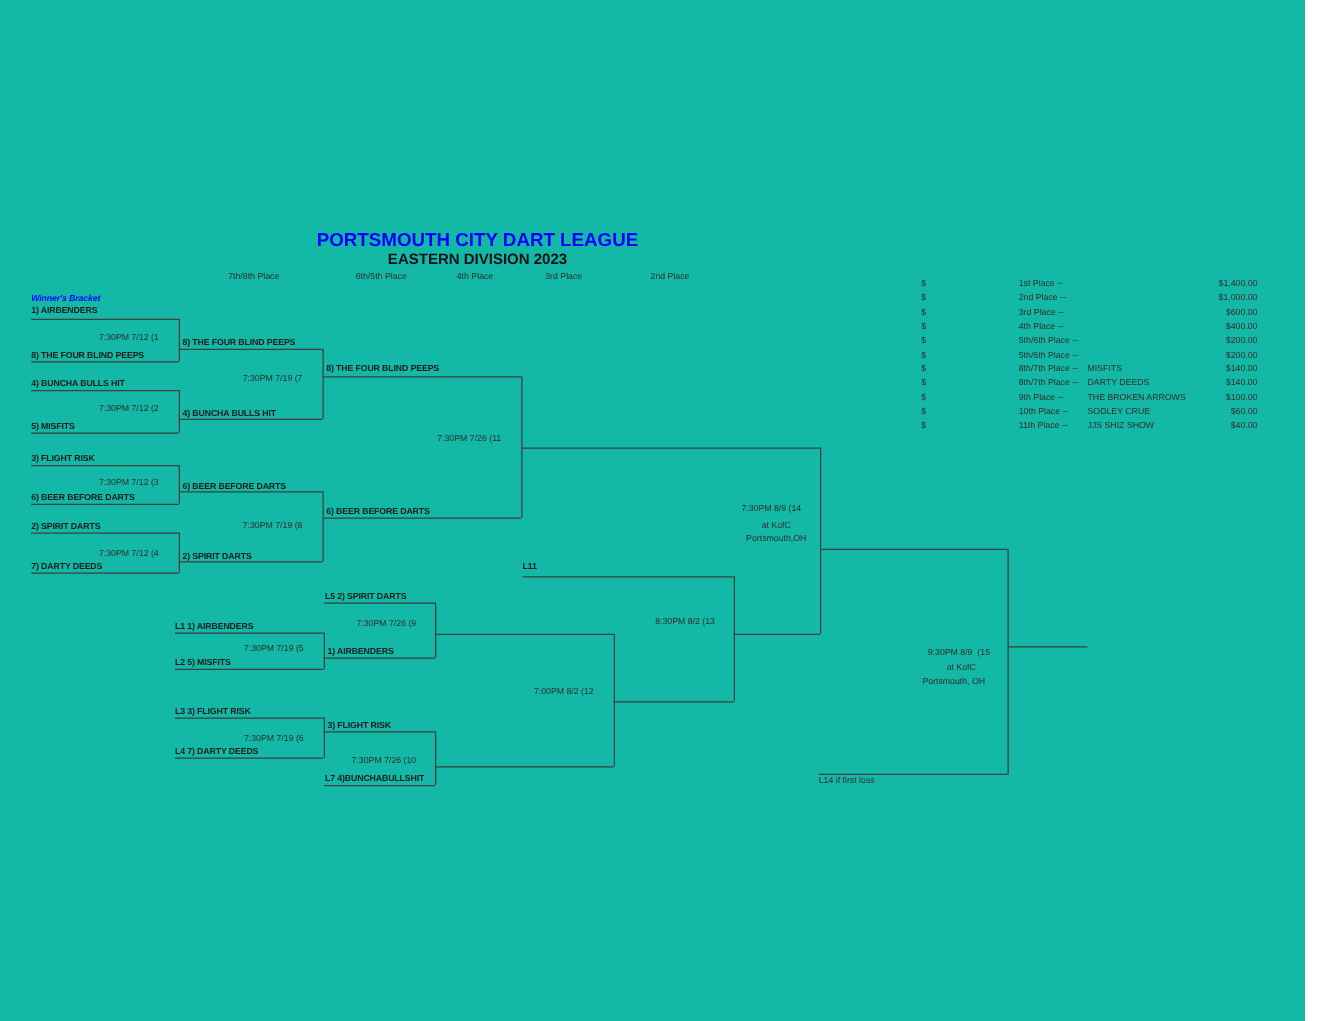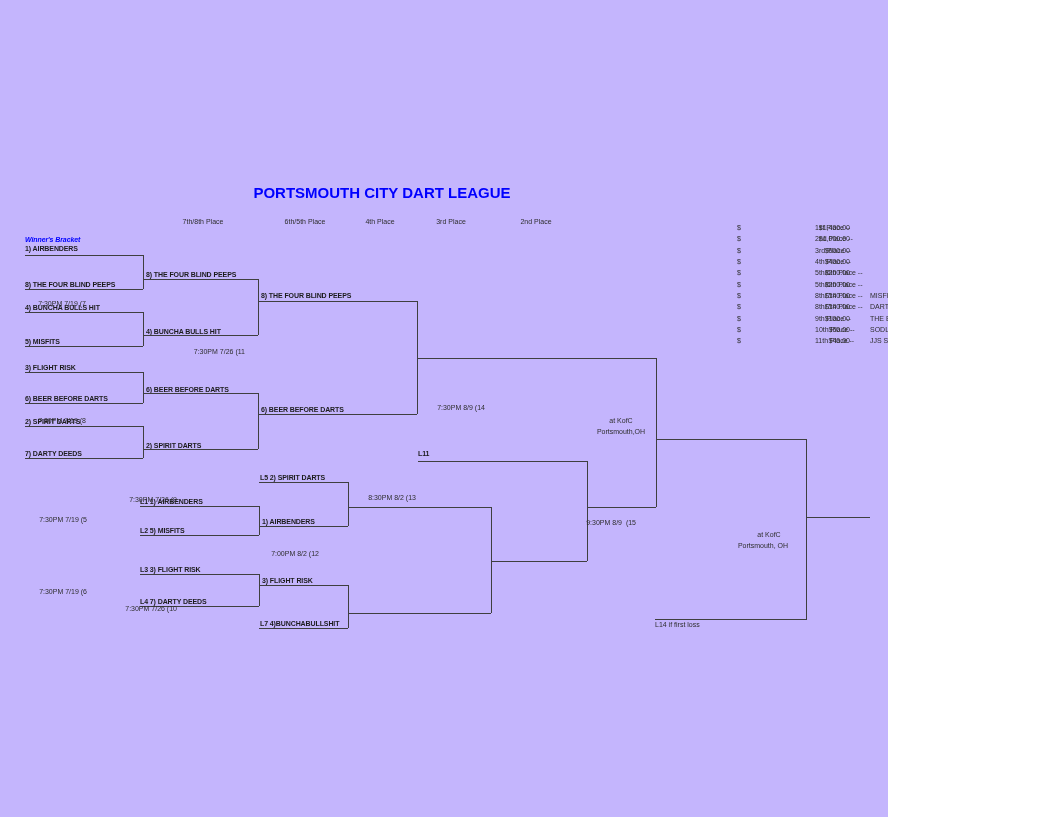--- a/index.html
+++ b/index.html
@@ -1,36 +1,37 @@
 <!DOCTYPE html>
 <html><head>
 <meta charset="utf-8">
 <style>
   html,body{margin:0;padding:0;background:#ffffff;}
   #canvas{
-    position:relative;width:888px;height:817px;background:#c4b5fd;
+    position:relative;width:1044px;height:817px;background:#14b8a6;
     font-family:"Liberation Sans",sans-serif;overflow:hidden;
   }
   .t{position:absolute;white-space:pre;font-size:7px;line-height:8px;color:#2e2e2e;}
   .b{font-weight:bold;letter-spacing:-0.1px;color:#1c1c1c;}
   .r{text-align:right;}
   .c{text-align:center;}
   .accent{color:#0000FF;}
   .hl{position:absolute;height:1px;background:#3f3f3f;}
   .vl{position:absolute;width:1px;background:#3f3f3f;}
   .title{font-size:15px;line-height:17px;font-weight:bold;}
   .subtitle{font-size:12px;line-height:13px;font-weight:bold;color:#111;}
   .itl{font-style:italic;}
 </style>
 </head>
 <body>
 
 <div id="canvas">
 
   <div class="t title accent c" style="left: 232px; top: 184px; width: 300px; color: rgb(0, 0, 255);">PORTSMOUTH CITY DART LEAGUE</div>
+  <div class="t subtitle c" style="left:232px;top:201px;width:300px;">EASTERN DIVISION 2023</div>
 
   <div class="t c" style="left:153px;top:218px;width:100px;">7th/8th Place</div>
   <div class="t c" style="left:255px;top:218px;width:100px;">6th/5th Place</div>
   <div class="t c" style="left:330px;top:218px;width:100px;">4th Place</div>
   <div class="t c" style="left:401px;top:218px;width:100px;">3rd Place</div>
   <div class="t c" style="left:486px;top:218px;width:100px;">2nd Place</div>
 
   <div class="t b itl accent" style="left: 25px; top: 236px; color: rgb(0, 0, 255);">Winner's Bracket</div>
 
   <div class="t b" style="left:25px;top:245px;">1) AIRBENDERS</div>

